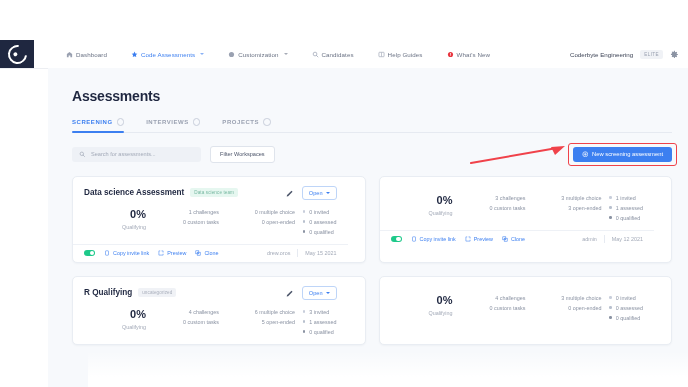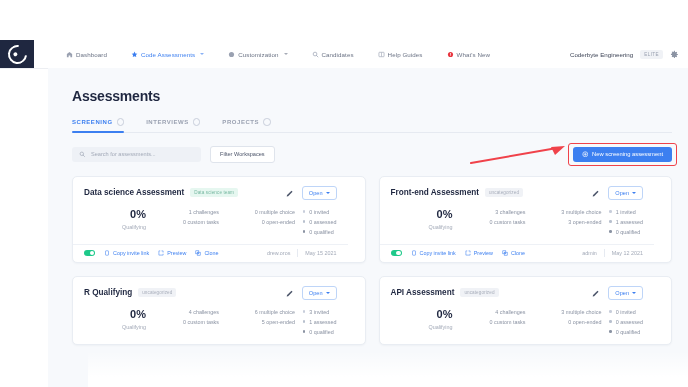--- a/index.html
+++ b/index.html
@@ -391,35 +391,20 @@
           </span>
           <span class="foot-right">
             <span class="foot-meta">drew.oros</span>
             <span class="foot-sep"></span>
             <span class="foot-meta">May 15 2021</span>
           </span>
         </div>
       </div>
 
       <div class="card">
-        <div class="card-head">
-          <span class="card-title">Front-end Assessment</span>
-          <span class="tag grey">uncategorized</span>
-          <span class="card-head-right">
-            <span class="pencil">
-              <svg width="8" height="8" viewBox="0 0 12 12">
-                  <path d="M1.6 9.1 8.2 2.5l1.6 1.6-6.6 6.6-2.1.5z" fill="#4c556a"></path>
-                </svg>
-            </span>
-            <span class="open-btn">
-              <span>Open</span>
-              <span class="open-caret"></span>
-            </span>
-          </span>
-        </div>
         <div class="card-body">
           <div class="pct-block">
             <div class="pct">0%</div>
             <div class="pct-label">Qualifying</div>
           </div>
           <div class="col c1">
             <span class="stat">3 challenges</span>
             <span class="stat">0 custom tasks</span>
           </div>
           <div class="col c2">
@@ -517,35 +502,20 @@
               </span>
             <span class="funnel-row">
                 <span class="funnel-dot d3"></span>
                 <span class="funnel-txt">0 qualified</span>
               </span>
           </div>
         </div>
       </div>
 
       <div class="card">
-        <div class="card-head">
-          <span class="card-title">API Assessment</span>
-          <span class="tag grey">uncategorized</span>
-          <span class="card-head-right">
-            <span class="pencil">
-              <svg width="8" height="8" viewBox="0 0 12 12">
-                  <path d="M1.6 9.1 8.2 2.5l1.6 1.6-6.6 6.6-2.1.5z" fill="#4c556a"></path>
-                </svg>
-            </span>
-            <span class="open-btn">
-              <span>Open</span>
-              <span class="open-caret"></span>
-            </span>
-          </span>
-        </div>
         <div class="card-body">
           <div class="pct-block">
             <div class="pct">0%</div>
             <div class="pct-label">Qualifying</div>
           </div>
           <div class="col c1">
             <span class="stat">4 challenges</span>
             <span class="stat">0 custom tasks</span>
           </div>
           <div class="col c2">

